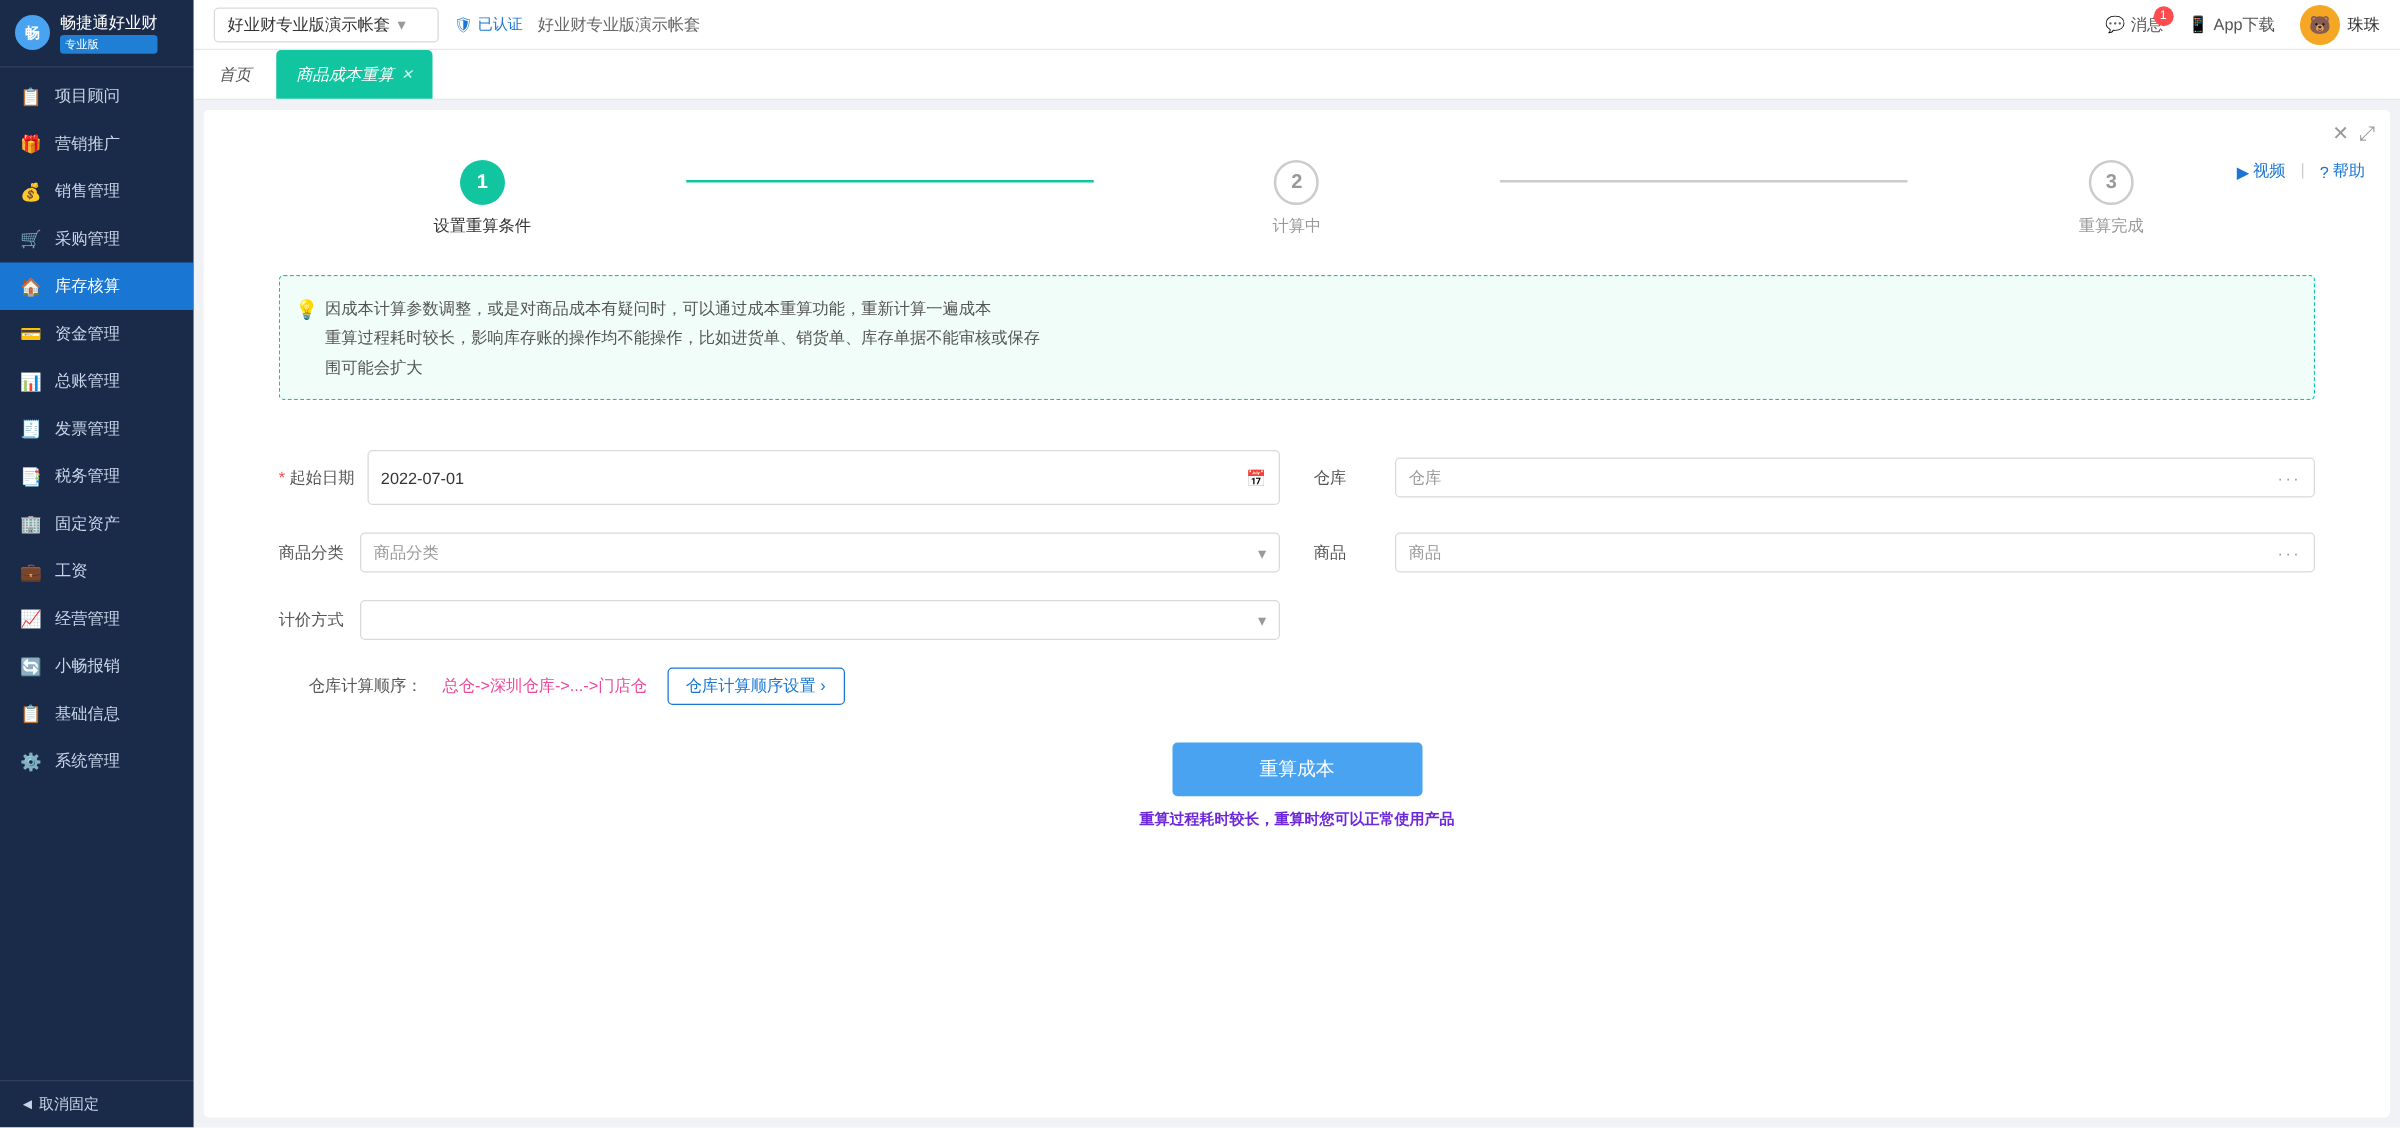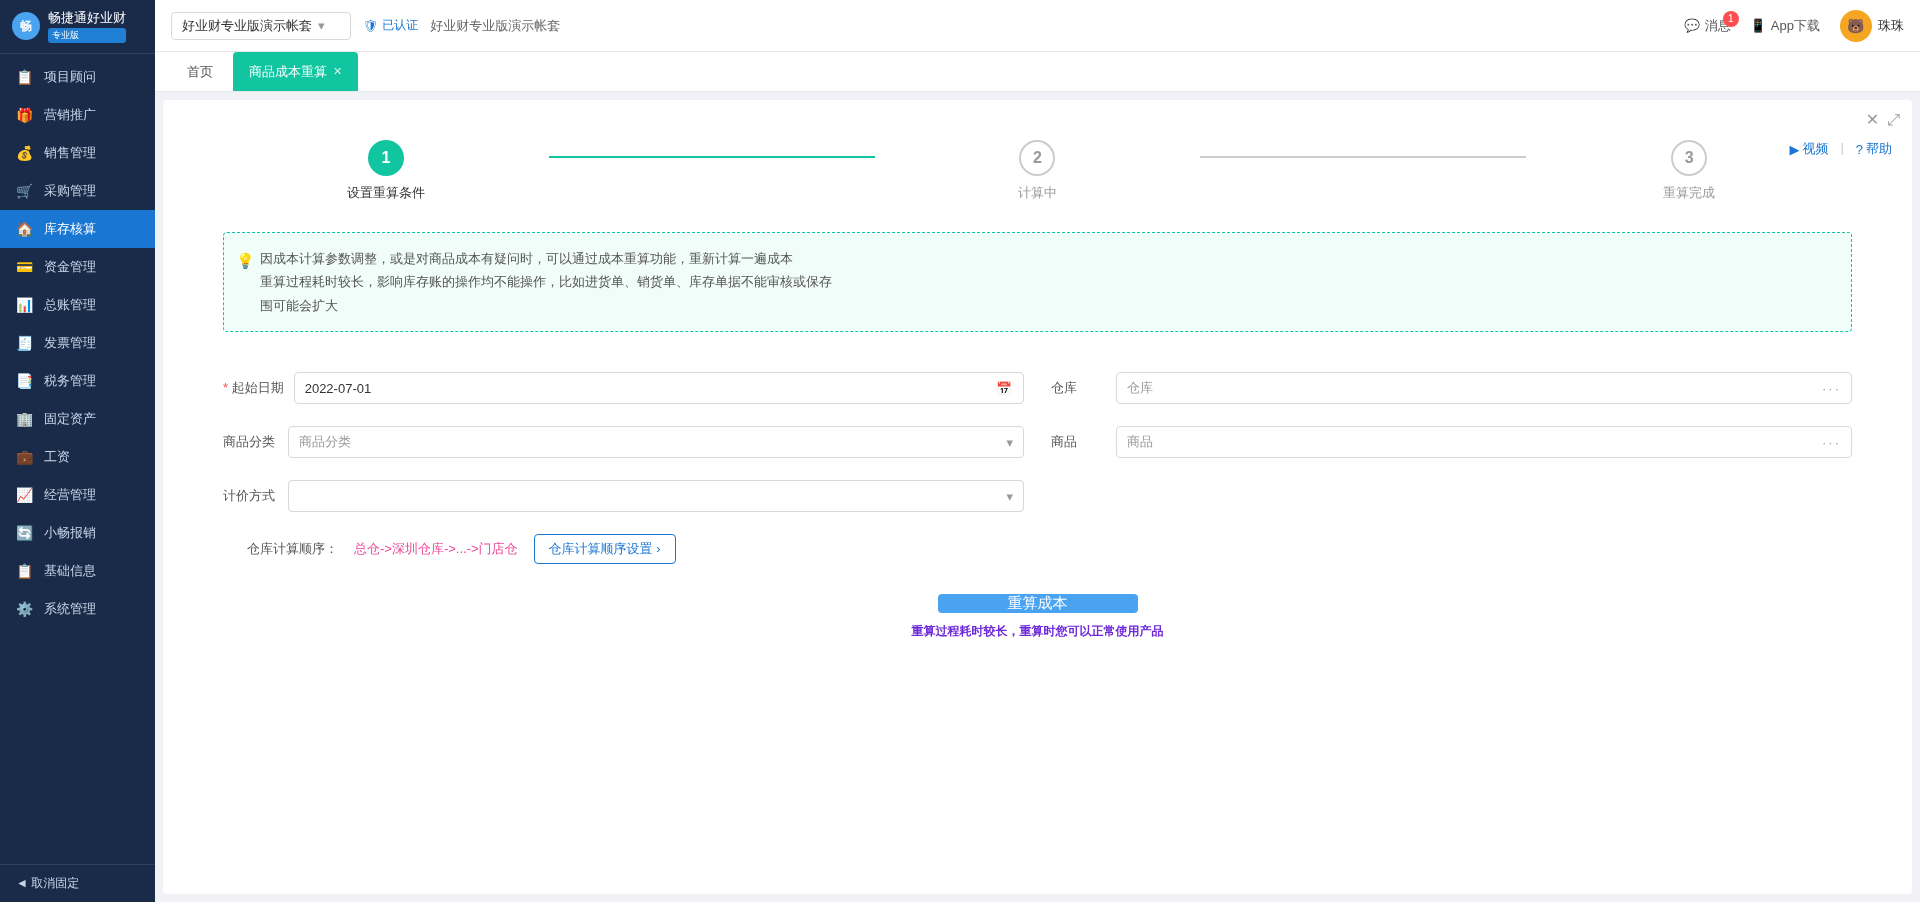--- a/index.html
+++ b/index.html
@@ -61,21 +61,21 @@
       flex: 1;
       display: flex;
       flex-direction: column;
       background: #f0f2f5;
       overflow: hidden;
     }
 
     
     .topbar {
       background: white;
-      height: 52px;
+      height: 40px;
       display: flex;
       align-items: center;
       padding: 0 16px;
       border-bottom: 1px solid #e8e8e8;
       gap: 12px;
     }
     .topbar-select {
       display: flex; align-items: center; gap: 6px;
       padding: 4px 10px;
       border: 1px solid #d9d9d9;
@@ -119,23 +119,24 @@
       overflow: hidden;
     }
     .topbar-username { color: #333; font-size: 13px; cursor: pointer; }
 
     
     .tabbar {
       background: white;
       height: 40px;
       display: flex;
       align-items: stretch;
-      padding: 0 16px;
+      padding: 0 4px;
       border-bottom: 1px solid #e8e8e8;
       gap: 4px;
+      font-style: italic;
     }
     .tab {
       display: flex; align-items: center; gap: 6px;
       padding: 0 16px;
       cursor: pointer;
       font-size: 13px;
       border-radius: 4px 4px 0 0;
       border: none;
     }
     .tab.default { color: #555; background: transparent; }
@@ -239,21 +240,21 @@
     }
     .form-label {
       color: #555; font-size: 13px; white-space: nowrap; min-width: 55px;
     }
     .form-label.required::before {
       content: '* ';
       color: #ff4d4f;
     }
     .form-input {
       flex: 1;
-      height: 32px;
+      height: 44px;
       border: 1px solid #d9d9d9;
       border-radius: 4px;
       padding: 0 10px;
       font-size: 13px;
       color: #333;
       display: flex; align-items: center;
       background: white;
       min-width: 180px;
     }
     .form-input-date {
@@ -314,21 +315,21 @@
     
     .recalc-btn-area {
       display: flex; flex-direction: column; align-items: center; gap: 10px;
       margin-top: 10px;
     }
     .recalc-btn {
       background: #4aa3f0;
       color: white;
       border: none;
       border-radius: 4px;
-      padding: 0 60px;
+      padding: 12px 60px;
       font-size: 15px;
       cursor: pointer;
       min-width: 200px;
     }
     .recalc-hint { color: #6d28d9; font-size: 12px; font-weight: bold; }
 
     
     .content::-webkit-scrollbar { width: 4px; }
     .content::-webkit-scrollbar-thumb { background: #ccc; border-radius: 2px; }
   </style>

